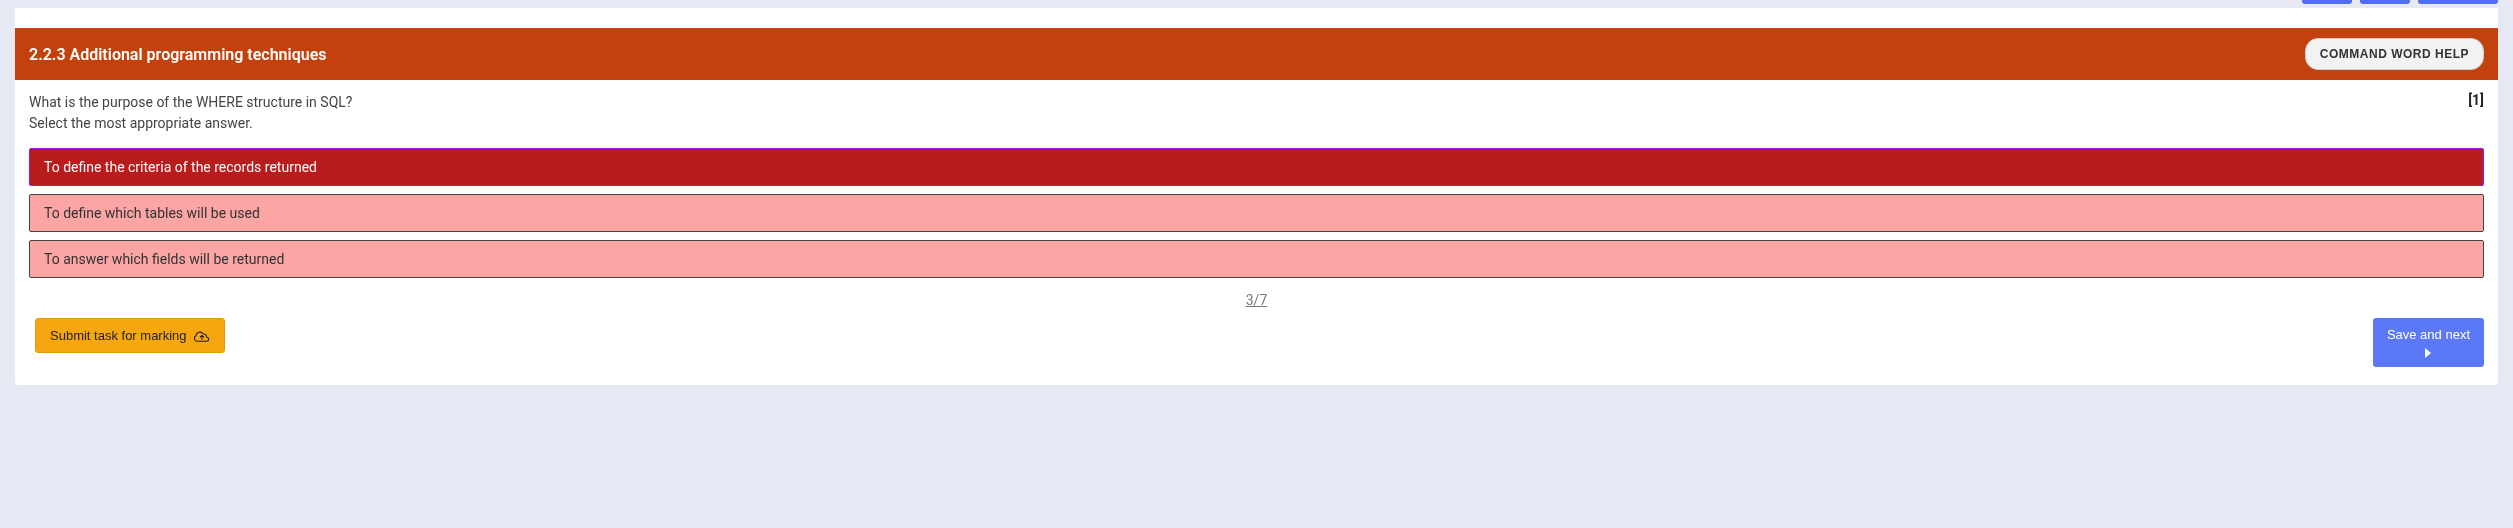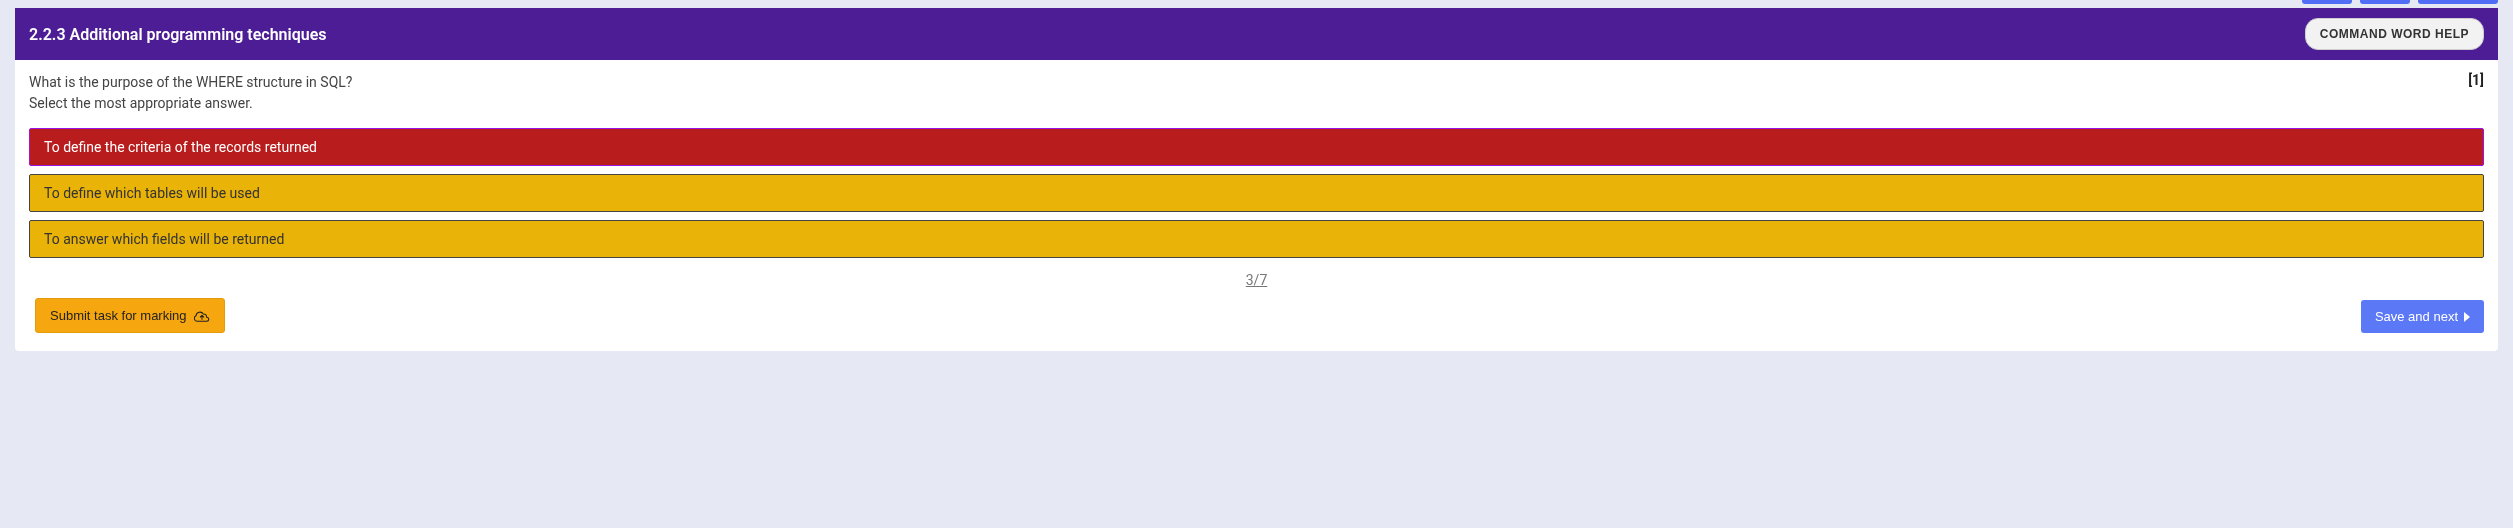--- a/index.html
+++ b/index.html
@@ -29,27 +29,28 @@
   .b1 { width: 50px; }
   .b2 { width: 50px; }
   .b3 { width: 80px; }
   .main {
     background: #ffffff;
     margin: 0 15px 15px 15px;
     border-radius: 0 0 4px 4px;
     overflow: hidden;
   }
   .header-bar {
-    background: #4c1d95;
+    background: #c2410c;
     color: #fff;
     display: flex;
     align-items: center;
     justify-content: space-between;
     padding: 10px 14px;
     min-height: 46px;
+    margin-top: 20px;
   }
   .header-title {
     font-weight: 600;
     font-size: 16px;
   }
   .cmd-btn {
     background: #f2f2f2;
     color: #333;
     border: 1px solid #cfcfcf;
     border-radius: 13px;
@@ -79,41 +80,41 @@
     white-space: nowrap;
   }
   .options {
     margin-top: 14px;
   }
   .option {
     border: 1px solid #444;
     border-radius: 2px;
     padding: 10px 14px;
     font-size: 14px;
-    background: #eab308;
+    background: #fca5a5;
     color: #333;
     margin-bottom: 8px;
     cursor: pointer;
   }
   .option.selected {
     background: #b91c1c;
     border-color: #9b15e6;
     color: #fff;
   }
   .progress {
     text-align: center;
     color: #777;
     font-size: 14px;
     margin-top: 14px;
     text-decoration: underline;
   }
   .footer {
     display: flex;
     justify-content: space-between;
-    align-items: flex-end;
+    align-items: flex-start;
     margin-top: 10px;
     padding-left: 6px;
   }
   .submit-btn {
     background: #f6a70f;
     border: 1px solid #e39a0c;
     color: #222;
     border-radius: 3px;
     padding: 9px 14px;
     font-size: 13px;
@@ -126,20 +127,21 @@
     background: #5b78f6;
     border: none;
     color: #fff;
     border-radius: 3px;
     padding: 9px 14px;
     font-size: 13px;
     cursor: pointer;
     display: inline-flex;
     align-items: center;
     gap: 6px;
+    flex-direction: column;
   }
   .chevron-right {
     display: inline-block;
     width: 0; height: 0;
     border-top: 5px solid transparent;
     border-bottom: 5px solid transparent;
     border-left: 6px solid #fff;
   }
   svg.cloud { width: 16px; height: 14px; }
 </style>

